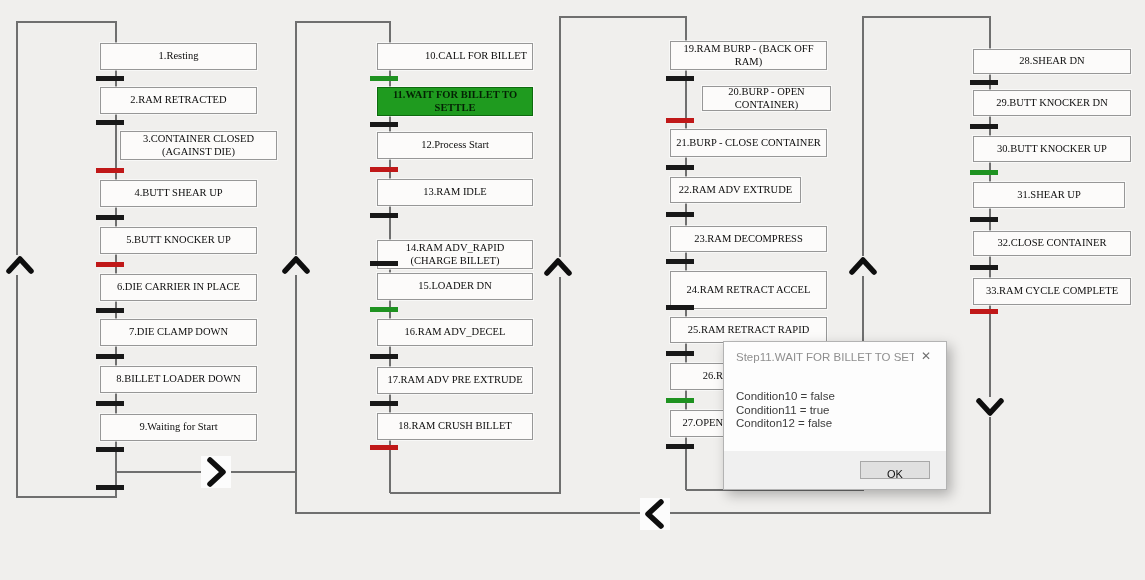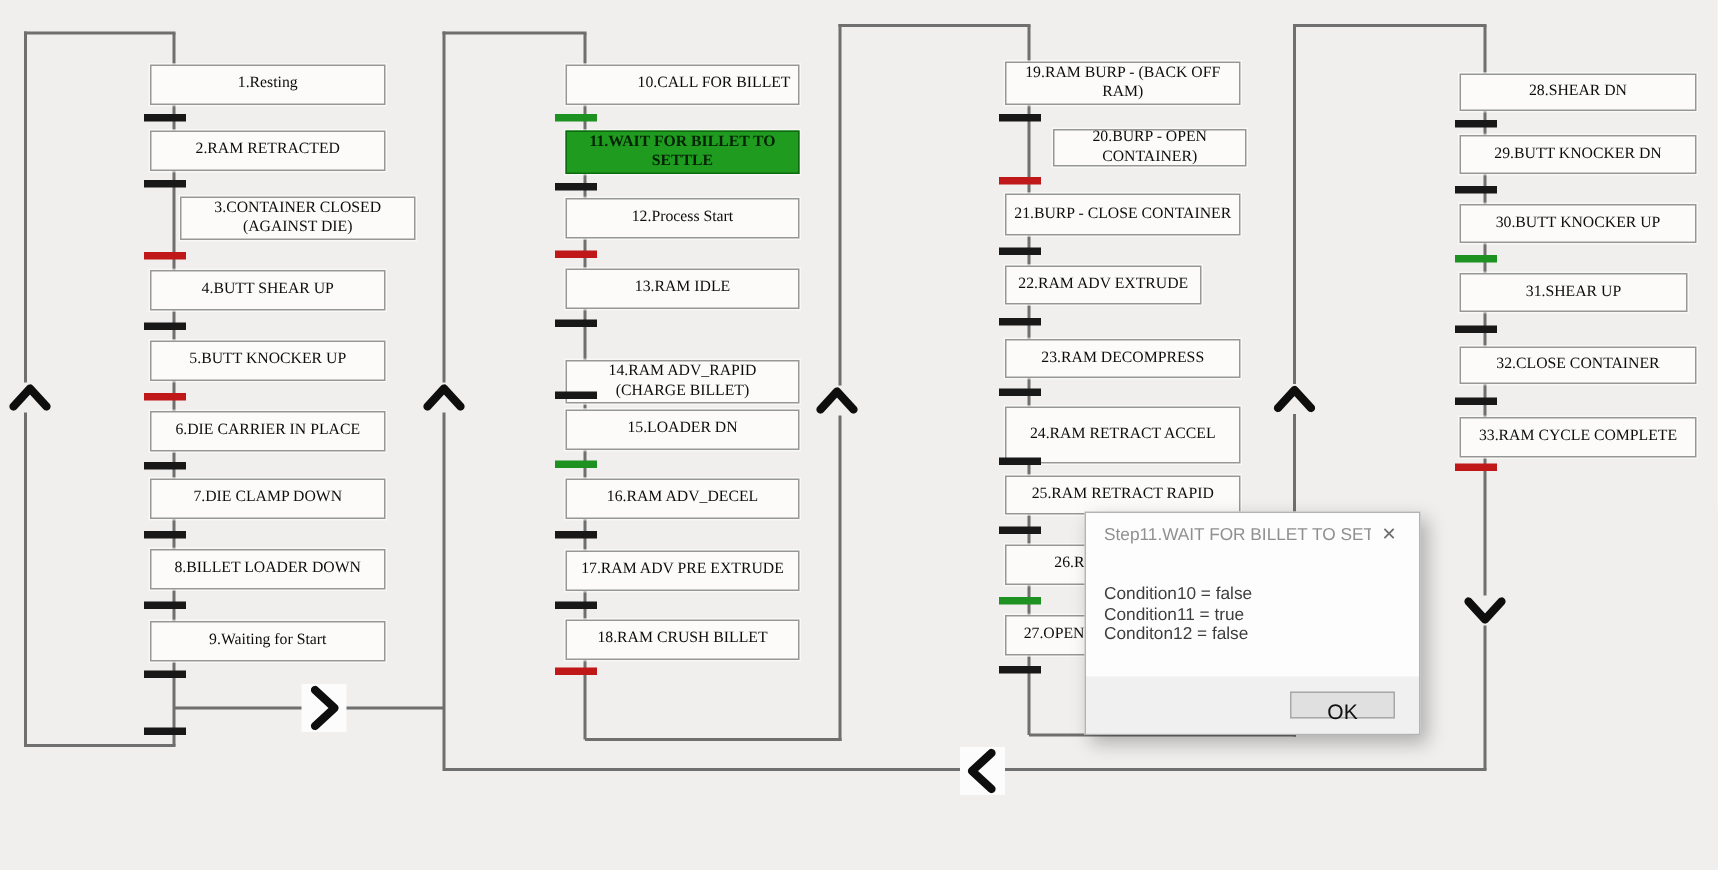--- a/index.html
+++ b/index.html
@@ -42,21 +42,21 @@
   .dlg-body{
     position:absolute;left:12px;top:48px;
     font-size:11.5px;color:#3d3d3d;line-height:13.5px;
   }
   .dlg-footer{
     position:absolute;left:0;right:0;bottom:0;height:38px;background:#f0f0f0;
   }
   .dlg-ok{
     position:absolute;right:16px;bottom:10px;width:70px;height:18px;
     background:#e0e0e0;border:1px solid #a8a8a8;
-    font-family:"Liberation Sans",sans-serif;font-size:14px;color:#111;
+    font-family:"Liberation Sans",sans-serif;font-size:11px;color:#111;
     padding:4px;line-height:16px;cursor:pointer;
   }
 </style>
 </head>
 <body>
 
 <div id="stage" style="background: rgb(240, 239, 237);">
 
   <div id="wires">
       <div class="wire" style="left: 16px; top: 21px; width: 2px; height: 477px; background: rgb(111, 111, 111);"></div>

